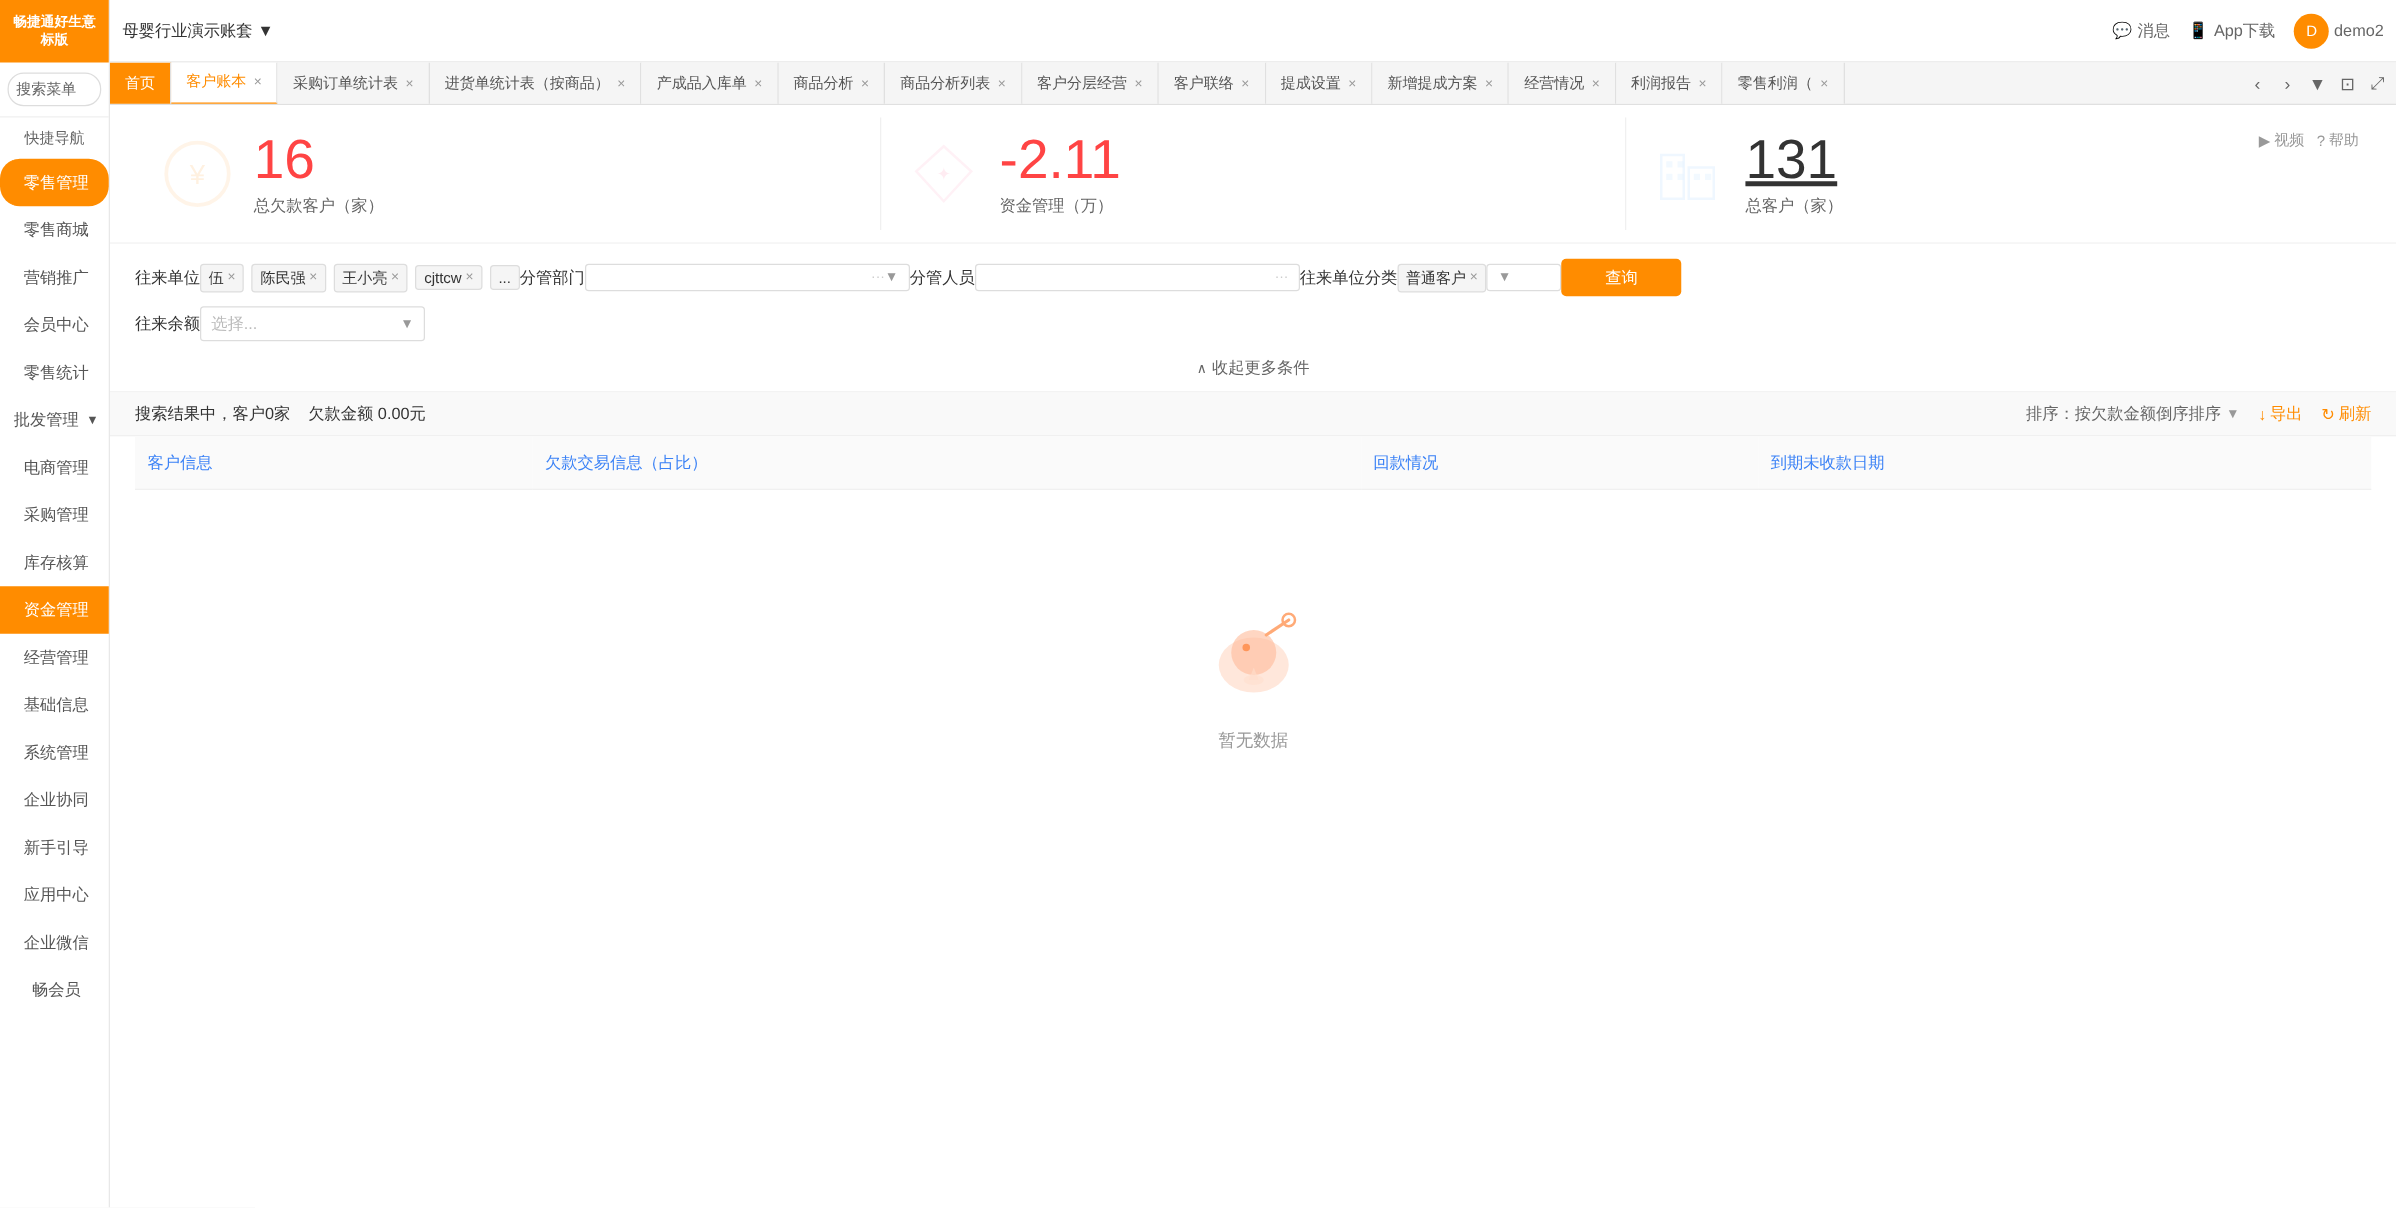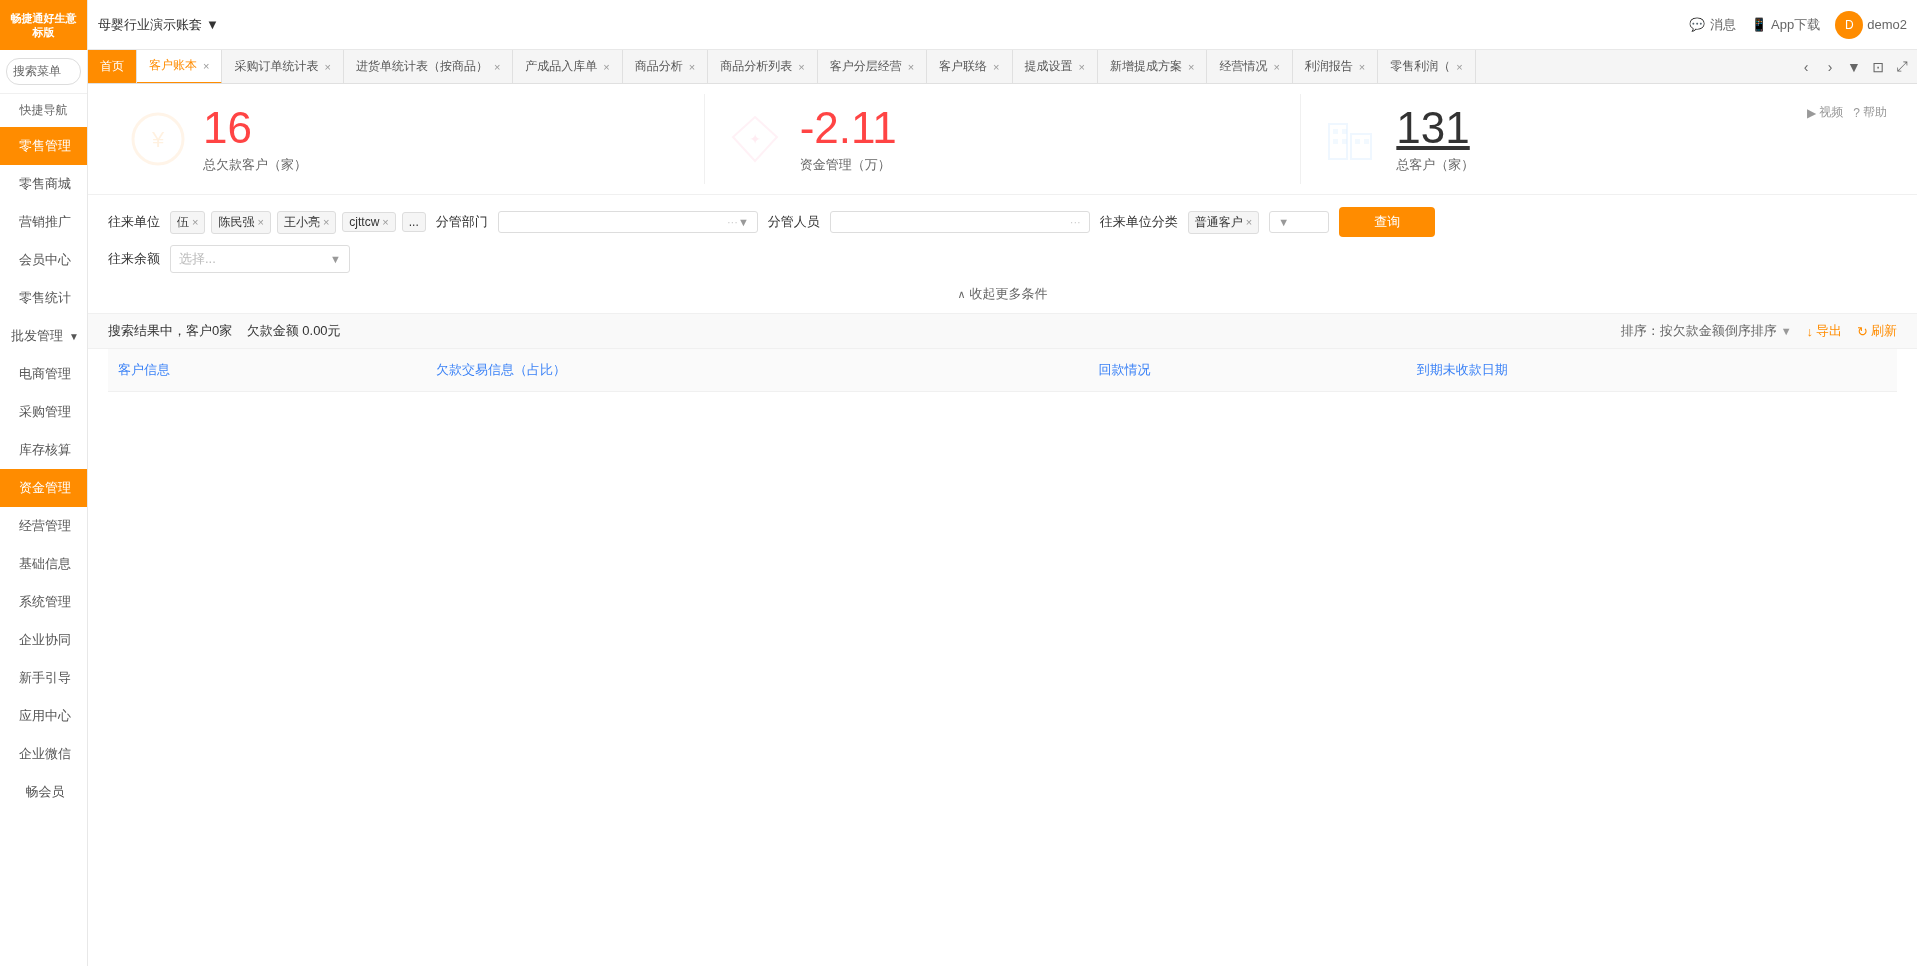--- a/index.html
+++ b/index.html
@@ -8,21 +8,21 @@
     
     .app-container { display: flex; height: 966px; }
 
     
     .sidebar { width: 88px; background: #fff; display: flex; flex-direction: column; border-right: 1px solid #e8e8e8; flex-shrink: 0; }
     .sidebar-logo { background: #ff8c00; height: 50px; display: flex; align-items: center; justify-content: center; color: #fff; font-size: 12px; font-weight: bold; padding: 4px; }
     .sidebar-logo-text { line-height: 1.3; text-align: center; font-size: 11px; }
     .sidebar-search { padding: 8px 6px; border-bottom: 1px solid #f0f0f0; }
     .sidebar-search-btn { width: 100%; background: none; border: 1px solid #ddd; border-radius: 13px; padding: 4px 6px; font-size: 12px; color: #666; cursor: pointer; text-align: left; }
     .sidebar-nav-item { padding: 10px 6px; text-align: center; font-size: 13px; color: #555; cursor: pointer; border-left: 3px solid transparent; }
-    .sidebar-nav-item.active { background: #ff8c00; color: #fff; border-left-color: #ff8c00; }
+    .sidebar-nav-item.active { background: #ff8c00; color: #fff; border-left-color: #ff8c00; border-radius: 16px; }
     .sidebar-nav-item.has-sub { display: flex; align-items: center; justify-content: space-between; padding: 10px 8px; }
     .sidebar-nav-item.has-sub .arrow { font-size: 10px; }
     .sidebar-quick-nav { padding: 8px 6px; font-size: 12px; color: #666; text-align: center; cursor: pointer; }
 
     
     .main-area { flex: 1; display: flex; flex-direction: column; overflow: hidden; }
 
     
     .topbar { height: 50px; background: #fff; display: flex; align-items: center; border-bottom: 1px solid #e8e8e8; padding: 0 10px; justify-content: space-between; flex-shrink: 0; }
     .topbar-left { display: flex; align-items: center; gap: 10px; }
@@ -51,21 +51,21 @@
     .stat-icon svg { opacity: 0.3; }
     .stat-values { display: flex; flex-direction: column; }
     .stat-main-value { font-size: 44px; font-weight: normal; color: #ff4444; line-height: 1.1; }
     .stat-main-value.dark { color: #333; text-decoration: underline; }
     .stat-label { font-size: 13px; color: #666; margin-top: 4px; }
     .stat-help { position: absolute; top: 10px; right: 10px; display: flex; gap: 10px; font-size: 12px; color: #999; }
     .stat-help span { display: flex; align-items: center; gap: 3px; cursor: pointer; }
 
     
     .filter-area { padding: 12px 20px 6px; background: #fff; border-bottom: 1px solid #f0f0f0; }
-    .filter-row { display: flex; align-items: center; gap: 10px; margin-bottom: 8px; flex-wrap: wrap; }
+    .filter-row { display: flex; align-items: center; margin-bottom: 8px; flex-wrap: wrap; }
     .filter-label { font-size: 13px; color: #333; white-space: nowrap; }
     .filter-tags { display: flex; align-items: center; gap: 6px; flex-wrap: wrap; }
     .filter-tag { display: flex; align-items: center; gap: 3px; background: #f5f5f5; border: 1px solid #ddd; border-radius: 3px; padding: 2px 6px; font-size: 12px; color: #333; }
     .filter-tag .remove { color: #999; cursor: pointer; font-size: 11px; }
     .filter-tag .more { cursor: pointer; }
     .filter-select { border: 1px solid #ddd; border-radius: 3px; padding: 4px 8px; font-size: 13px; color: #333; background: #fff; cursor: pointer; min-width: 120px; display: flex; align-items: center; justify-content: space-between; }
     .collapse-btn { display: flex; align-items: center; gap: 4px; color: #666; font-size: 13px; cursor: pointer; padding: 4px 0; justify-content: center; }
     .collapse-btn .arrow-up { font-size: 11px; }
 
     
@@ -408,15 +408,30 @@
               <th>欠款交易信息（占比）</th>
               <th>回款情况</th>
               <th>到期未收款日期</th>
             </tr>
           </thead>
           <tbody>
           </tbody>
         </table>
       </div>
 
+      <div class="empty-state">
+        <div class="empty-icon">
+          <svg width="100" height="100" viewBox="0 0 100 100">
+
+            <ellipse cx="50" cy="60" rx="28" ry="22" fill="#ffddcc" opacity="0.7"></ellipse>
+            <circle cx="50" cy="50" r="18" fill="#ffbb99" opacity="0.6"></circle>
+            <circle cx="44" cy="46" r="3" fill="#ff8844" opacity="0.8"></circle>
+            <line x1="60" y1="36" x2="78" y2="24" stroke="#ffaa77" stroke-width="2.5" stroke-linecap="round"></line>
+            <circle cx="78" cy="24" r="5" fill="none" stroke="#ffaa77" stroke-width="2"></circle>
+            <path d="M50 62 L46 72 L54 72 Z" fill="#ffddcc" opacity="0.6"></path>
+            <ellipse cx="50" cy="72" rx="8" ry="4" fill="#ffddcc" opacity="0.5"></ellipse>
+          </svg>
+        </div>
+        <div class="empty-text">暂无数据</div>
+      </div>
     </div>
   </div>
 </div>
 
 </body></html>

